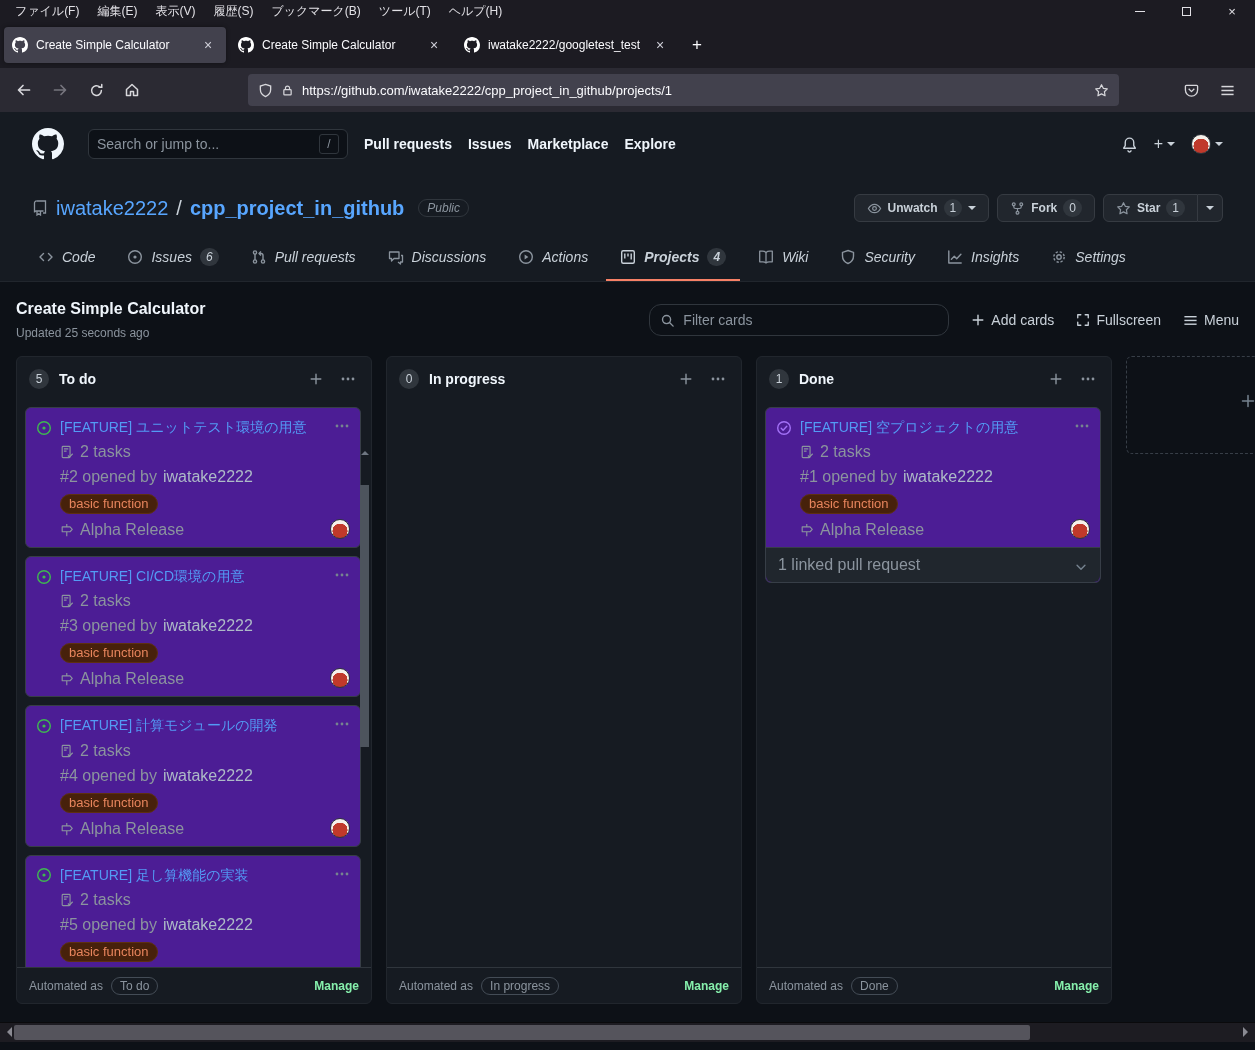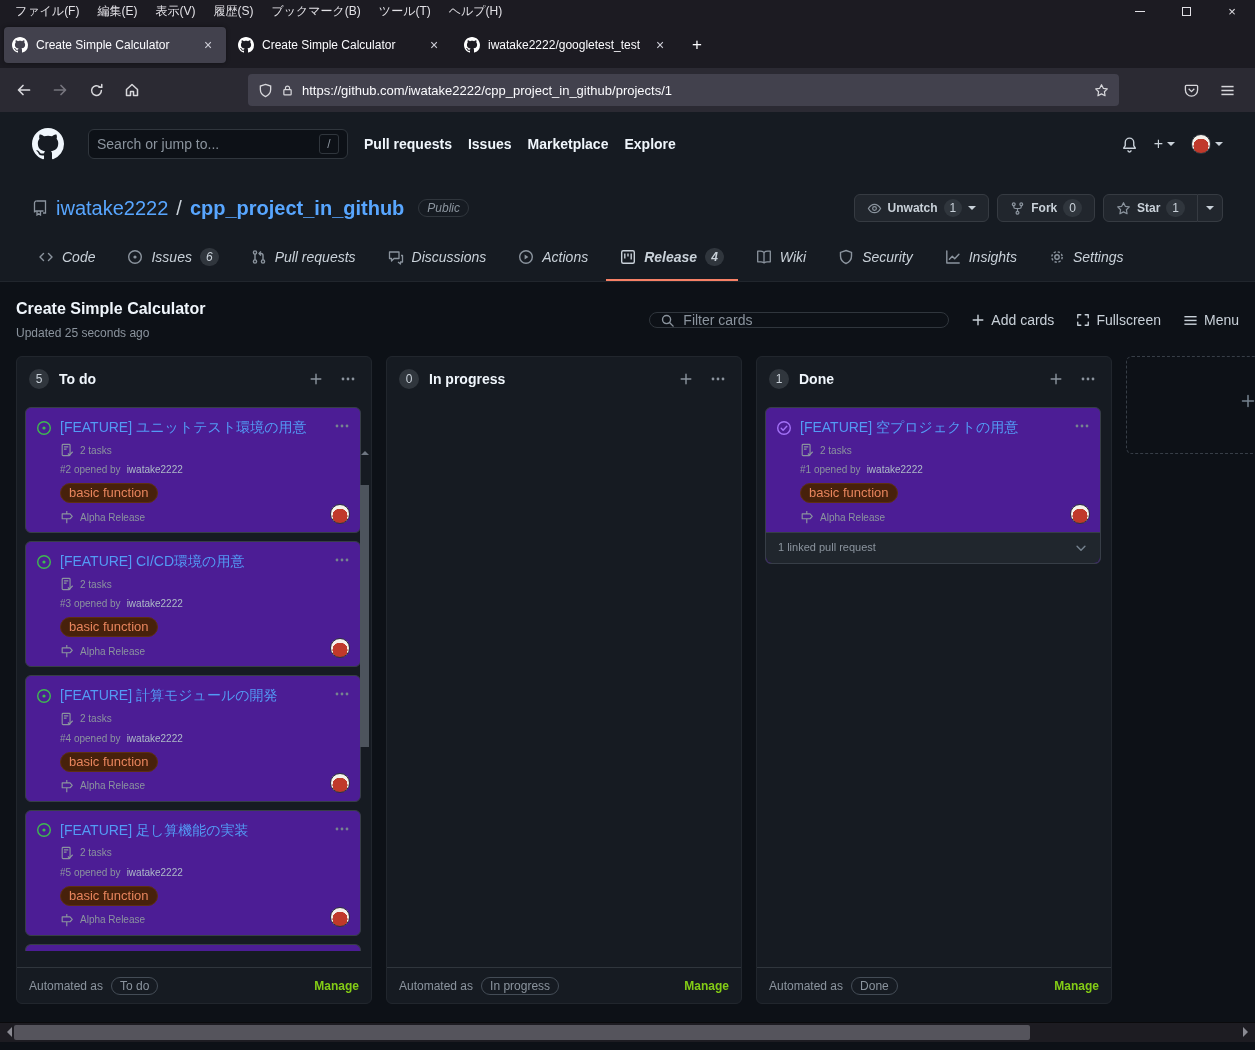--- a/index.html
+++ b/index.html
@@ -65,48 +65,48 @@
   .repo-tab.active { border-bottom-color:#f78166; font-weight:bold; }
   .repo-tab.active .t-ico { color:#c9d1d9; }
   .tab-cnt { background:#30363d; border-radius:2em; padding:0 6px; font-size:12px; line-height:18px; color:#c9d1d9; }
 
   
   .project-toolbar { display:flex; align-items:center; padding:18px 16px 14px 16px; }
   .pt-left {}
   .project-title { font-size:16px; font-weight:bold; color:#f0f6fc; }
   .project-updated { font-size:12px; color:#8b949e; margin-top:8px; }
   .pt-right { margin-left:auto; display:flex; align-items:center; gap:22px; }
-  .filter-box { width:300px; height:16px; background:#0d1117; border:1px solid #30363d; border-radius:12px; display:flex; align-items:center; gap:8px; padding:0 10px; color:#8b949e; }
+  .filter-box { width:300px; height:32px; background:#0d1117; border:1px solid #30363d; border-radius:12px; display:flex; align-items:center; gap:8px; padding:0 10px; color:#8b949e; }
   .filter-box input { flex:1; background:transparent; border:none; outline:none; color:#c9d1d9; font-size:14px; font-family:inherit; min-width:0; }
   .filter-box input::placeholder { color:#8b949e; }
   .tool-btn { display:flex; align-items:center; gap:6px; color:#c9d1d9; font-size:14px; }
 
   
   .board { position:relative; display:flex; gap:14px; padding:2px 0 0 16px; height:652px; }
   .column { width:356px; height:648px; background:#161b22; border:1px solid #21262d; border-radius:6px; display:flex; flex-direction:column; flex:none; }
   .col-header { height:44px; display:flex; align-items:center; gap:10px; padding:0 12px; }
   .col-count { min-width:20px; height:20px; border-radius:50%; background:#30363d; color:#c9d1d9; font-size:12px; display:flex; align-items:center; justify-content:center; }
   .col-name { font-size:14px; font-weight:bold; color:#f0f6fc; flex:1; }
   .col-hbtn { color:#8b949e; width:22px; height:22px; display:flex; align-items:center; justify-content:center; }
   .card-list { flex:1; padding:6px 10px 0 8px; position:relative; overflow:hidden; }
   .card { background:#4c1d95; border:1px solid #373e47; border-radius:6px; margin-bottom:8px; }
   .card-main { padding:10px 10px 8px 10px; position:relative; }
   .card-title-row { display:flex; gap:8px; padding-right:26px; }
   .card-title { font-size:14px; color:#539bf5; line-height:1.3; }
   .card-kebab { position:absolute; top:10px; right:10px; color:#768390; }
-  .card-row { display:flex; align-items:center; gap:6px; margin:7px 0 0 24px; font-size:10px; color:#8b949e; }
+  .card-row { display:flex; align-items:center; gap:6px; margin:7px 0 0 24px; font-size:16px; color:#8b949e; }
   .card-user { color:#adbac7; }
   .issue-label { display:inline-block; background:#47210b; border:1px solid #5e2f10; color:#e8855d; font-size:13px; line-height:18px; padding:0 8px; border-radius:10px; margin:8px 0 0 24px; }
   .card-avatar { position:absolute; right:10px; bottom:8px; }
-  .card-linked { border-top:1px solid #373e47; background:#20262d; border-radius:0 0 6px 6px; display:flex; align-items:flex-start; padding:8px 12px; font-size:11px; color:#8b949e; }
+  .card-linked { border-top:1px solid #373e47; background:#20262d; border-radius:0 0 6px 6px; display:flex; align-items:flex-end; padding:8px 12px; font-size:16px; color:#8b949e; }
   .card-linked .chev { margin-left:auto; color:#768390; }
   .card-sliver { height:7px; margin-bottom:0; border-bottom:none; border-radius:6px 6px 0 0; }
   .col-footer { height:36px; border-top:1px solid #30363d; display:flex; align-items:center; gap:8px; padding:0 12px; font-size:12px; color:#8b949e; }
   .state-pill { border:1px solid #444c56; border-radius:2em; padding:1px 8px; color:#8b949e; }
-  .manage-link { margin-left:auto; color:#84cc16; font-weight:bold; }
+  .manage-link { margin-left:auto; color:#86efac; font-weight:bold; }
 
   .vscroll { position:absolute; top:46px; right:1px; width:11px; height:562px; }
   .vthumb { position:absolute; top:38px; left:1px; width:9px; height:262px; background:#4d545d; }
   .varrow { position:absolute; left:2px; width:0; height:0; border:4px solid transparent; }
   .varrow.up { top:0; border-bottom-color:#6e7681; }
 
   .add-column { position:absolute; left:1126px; top:2px; width:180px; height:98px; border:1px dashed #373e47; border-radius:6px; }
   .add-column .plus { position:absolute; left:113px; top:36px; color:#768390; }
 
   
@@ -365,21 +365,21 @@
         </span>
       <span>Actions</span>
     </a>
     <a class="repo-tab active">
       <span class="ico t-ico">
           <svg width="16" height="16" viewBox="0 0 16 16" fill="none" stroke="currentColor" stroke-width="1.4">
             <rect x="1.7" y="1.7" width="12.6" height="12.6" rx="1.5"></rect>
             <path d="M4.8 4.6v5M8 4.6v3M11.2 4.6v6"></path>
           </svg>
         </span>
-      <span>Release</span>
+      <span>Projects</span>
       <span class="tab-cnt">4</span>
     </a>
     <a class="repo-tab">
       <span class="ico t-ico">
           <svg width="16" height="16" viewBox="0 0 16 16" fill="none" stroke="currentColor" stroke-width="1.3" stroke-linejoin="round">
             <path d="M8 3.5C7 2.6 5.7 2.2 4.3 2.2H1.7v10.6h3.1c1.2 0 2.4.4 3.2 1.1.8-.7 2-1.1 3.2-1.1h3.1V2.2h-2.6c-1.4 0-2.7.4-3.7 1.3z"></path>
             <path d="M8 3.5V13.9"></path>
           </svg>
         </span>
       <span>Wiki</span>

